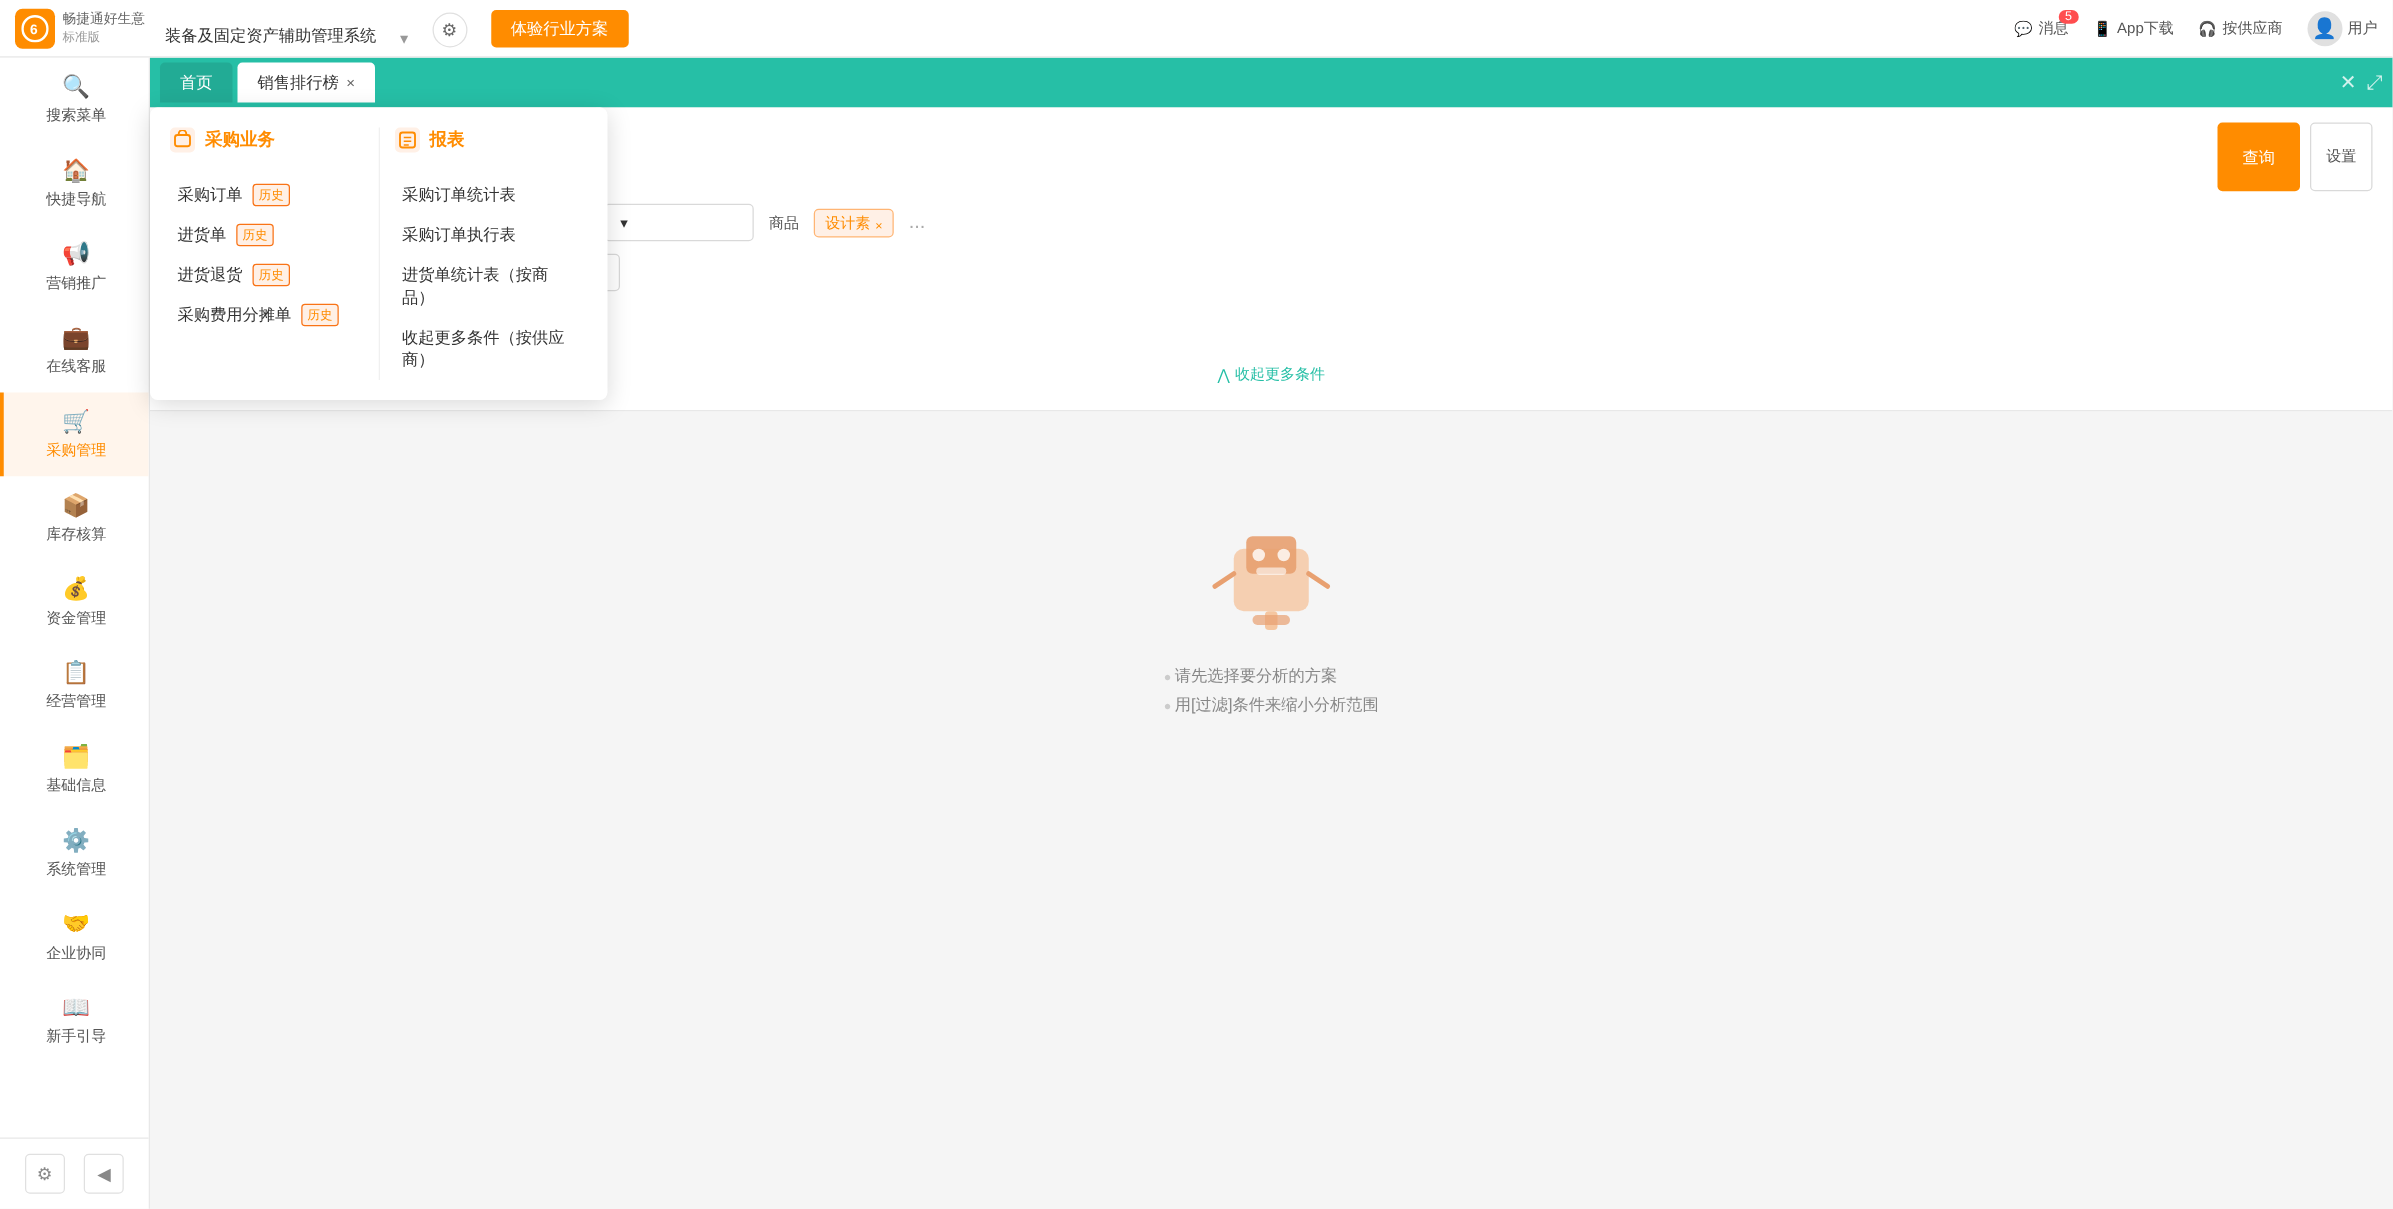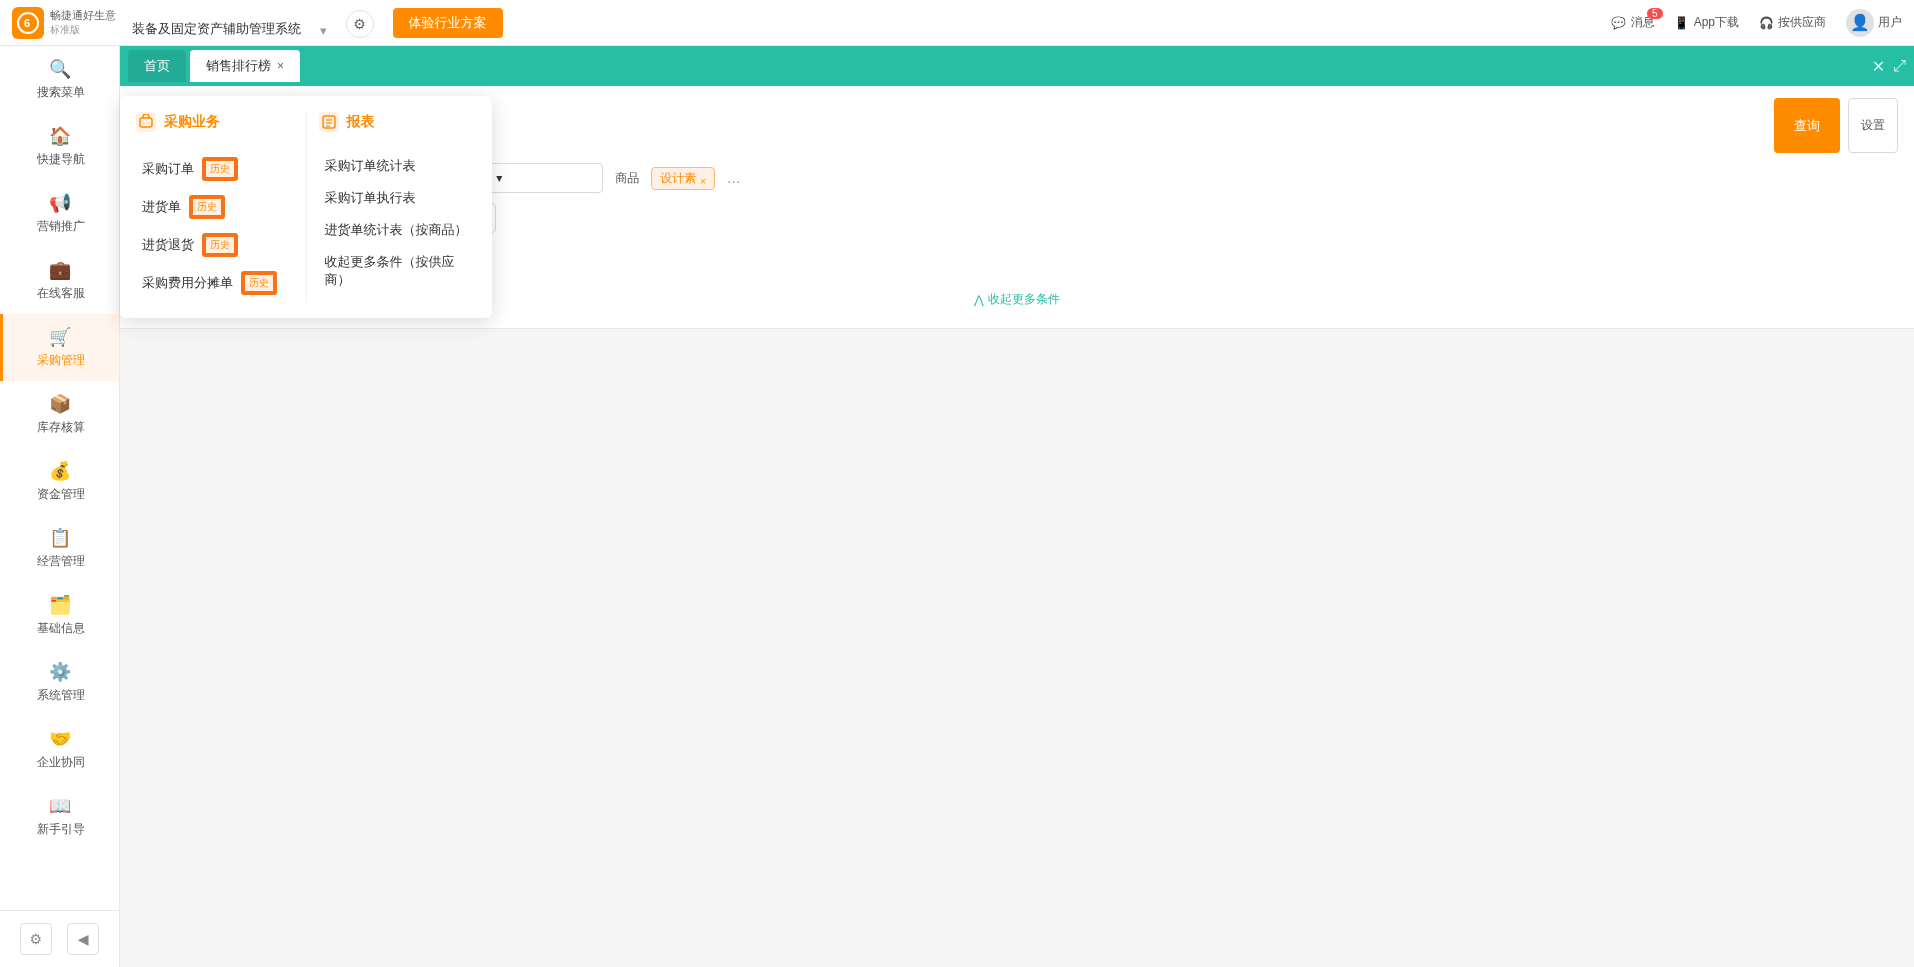--- a/index.html
+++ b/index.html
@@ -268,21 +268,21 @@
     }
     .empty-tips li::before {
       content: '● ';
       color: #ccc;
       font-size: 10px;
     }
 
     
     .dropdown-menu {
       position: fixed;
-      top: 96px; left: 120px;
+      top: 86px; left: 120px;
       background: #fff;
       border-radius: 6px;
       box-shadow: 0 4px 20px rgba(0,0,0,0.15);
       z-index: 200;
       padding: 16px;
       display: flex;
       gap: 0;
       min-width: 360px;
     }
     .menu-section {
@@ -312,21 +312,21 @@
     .menu-item {
       display: flex; align-items: center; gap: 8px;
       padding: 7px 6px;
       cursor: pointer;
       color: #333; font-size: 13px;
       border-radius: 4px;
     }
     .history-badge {
       background: #fff0e6;
       color: #ff8c00;
-      border: 4px solid #f97316;
+      border: 1px solid #f97316;
       font-size: 10px;
       padding: 1px 4px;
       border-radius: 3px;
     }
     .date-range-group {
       display: flex; align-items: center; gap: 4px;
       font-size: 12px; color: #333;
     }
     .date-link { color: #26bfa6; cursor: pointer; font-size: 12px; }
   </style>
@@ -519,20 +519,40 @@
           <span>...</span>
         </div>
       </div>
 
       <div class="collapse-btn">
         <span>⋀</span>
         <span>收起更多条件</span>
       </div>
     </div>
 
+    <div class="empty-state">
+      <div class="empty-icon">
+        <svg width="120" height="100" viewBox="0 0 120 100">
+
+          <rect x="30" y="30" width="60" height="50" rx="8" fill="#f5c6a0" opacity="0.8"></rect>
+          <rect x="40" y="20" width="40" height="30" rx="5" fill="#e8a070" opacity="0.9"></rect>
+          <circle cx="50" cy="35" r="5" fill="#fff" opacity="0.8"></circle>
+          <circle cx="70" cy="35" r="5" fill="#fff" opacity="0.8"></circle>
+          <rect x="48" y="45" width="24" height="6" rx="3" fill="#fff" opacity="0.6"></rect>
+          <rect x="55" y="80" width="10" height="15" rx="3" fill="#f5c6a0"></rect>
+          <rect x="45" y="83" width="30" height="8" rx="4" fill="#e8a070" opacity="0.7"></rect>
+          <line x1="30" y1="50" x2="15" y2="60" stroke="#e8a070" stroke-width="4" stroke-linecap="round"></line>
+          <line x1="90" y1="50" x2="105" y2="60" stroke="#e8a070" stroke-width="4" stroke-linecap="round"></line>
+        </svg>
+      </div>
+      <ul class="empty-tips">
+        <li>请先选择要分析的方案</li>
+        <li>用[过滤]条件来缩小分析范围</li>
+      </ul>
+    </div>
   </div>
 </div>
 
 <div class="dropdown-menu">
 
   <div class="menu-section">
     <div class="menu-section-header">
       <div class="menu-section-icon">
         <svg width="16" height="16" viewBox="0 0 16 16">
           <rect x="2" y="4" width="12" height="9" rx="2" fill="none" stroke="#ff8c00" stroke-width="1.5"></rect>

